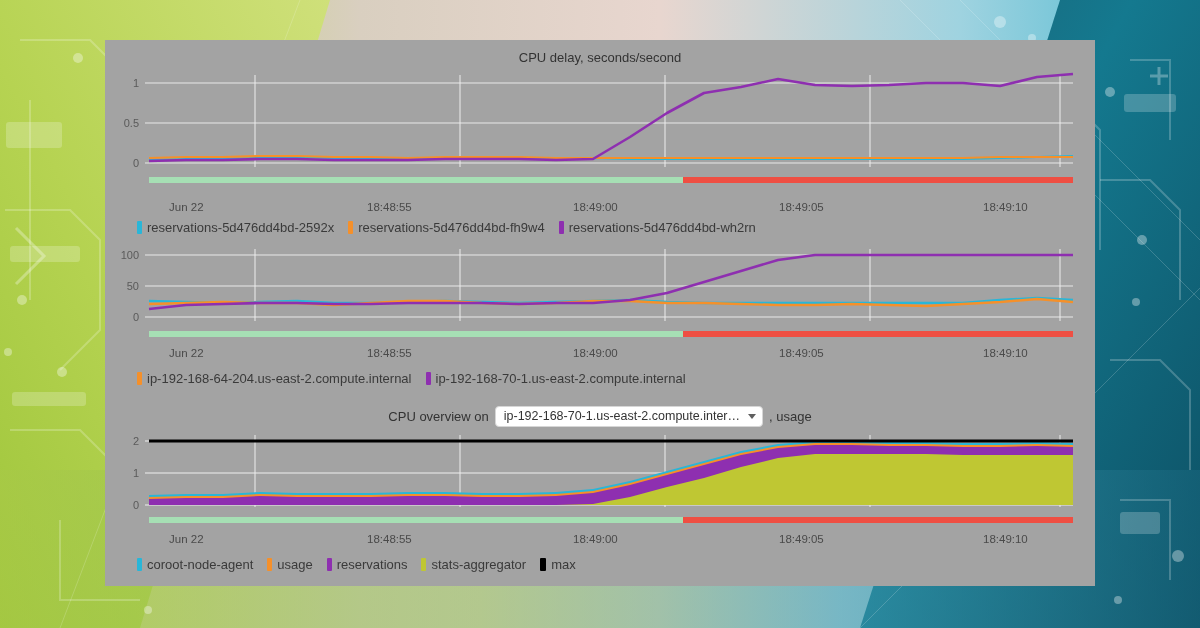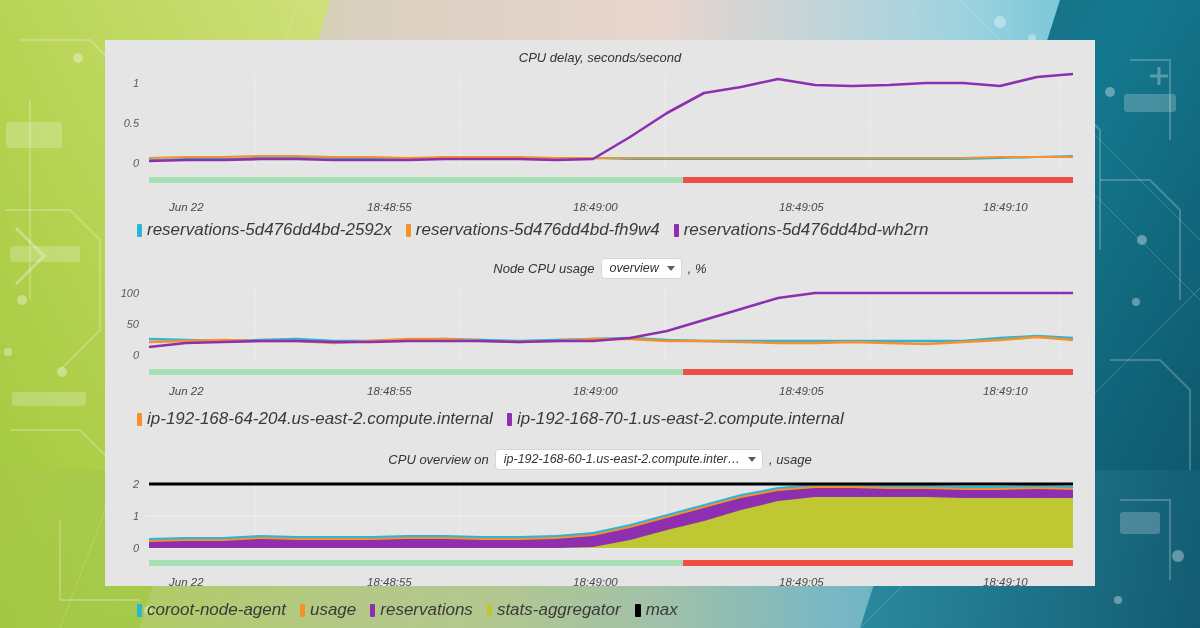--- a/index.html
+++ b/index.html
@@ -9,22 +9,21 @@
     font-family: "Liberation Sans", sans-serif;
   }
   #bg {
     position: absolute; inset: 0;
     width: 1200px; height: 628px;
   }
   #panel {
     position: absolute;
     left: 105px; top: 40px;
     width: 990px; height: 546px;
-    background: #e5e5e5;
-    font-style: italic;
+    background: #a3a3a3;
   }
   .chart-block { position: relative; width: 100%; }
   .chart-title {
     text-align: center;
     font-size: 13px;
     color: #333333;
     padding-top: 10px;
     padding-bottom: 2px;
     display: flex;
     align-items: center;
@@ -55,21 +54,21 @@
   }
   .plot-wrap { position: relative; width: 100%; }
   .plot-svg { display: block; width: 100%; }
   .legend {
     display: flex;
     align-items: flex-end;
     flex-wrap: wrap;
     gap: 14px;
     padding-left: 32px;
     padding-top: 3px;
-    font-size: 17px;
+    font-size: 13px;
     color: #3a3a3a;
   }
   .legend-item { display: inline-flex; align-items: center; gap: 5px; }
   .legend-swatch {
     display: inline-block;
     width: 5px; height: 13px;
     border-radius: 1px;
   }
 </style>
 </head>
@@ -202,28 +201,20 @@
         <span>reservations-5d476dd4bd-fh9w4</span>
       </span>
       <span class="legend-item">
         <span class="legend-swatch" style="background:#8e2fb0"></span>
         <span>reservations-5d476dd4bd-wh2rn</span>
       </span>
     </div>
   </div>
 
   <div class="chart-block" style="margin-top:8px">
-    <div class="chart-title">
-      <span class="plain">Node CPU usage</span>
-      <span class="select-box">
-        <span>overview</span>
-        <span class="caret"></span>
-      </span>
-      <span class="plain">, %</span>
-    </div>
     <div class="plot-wrap">
       <svg class="plot-svg" viewBox="0 0 990 100" preserveAspectRatio="none">
         <g stroke="#e8e8e8" stroke-width="1">
           <line x1="40" y1="12" x2="968" y2="12"></line>
           <line x1="40" y1="43" x2="968" y2="43"></line>
           <line x1="40" y1="74" x2="968" y2="74"></line>
           <line x1="150" y1="6" x2="150" y2="78" stroke="#ededed"></line>
           <line x1="355" y1="6" x2="355" y2="78" stroke="#ededed"></line>
           <line x1="560" y1="6" x2="560" y2="78" stroke="#ededed"></line>
           <line x1="765" y1="6" x2="765" y2="78" stroke="#ededed"></line>
@@ -255,21 +246,21 @@
         <span class="legend-swatch" style="background:#8e2fb0"></span>
         <span>ip-192-168-70-1.us-east-2.compute.internal</span>
       </span>
     </div>
   </div>
 
   <div class="chart-block" style="margin-top:10px">
     <div class="chart-title">
       <span class="plain">CPU overview on</span>
       <span class="select-box">
-        <span>ip-192-168-60-1.us-east-2.compute.inter…</span>
+        <span>ip-192-168-70-1.us-east-2.compute.inter…</span>
         <span class="caret"></span>
       </span>
       <span class="plain">, usage</span>
     </div>
     <div class="plot-wrap">
       <svg class="plot-svg" viewBox="0 0 990 100" preserveAspectRatio="none">
         <g stroke="#efefef" stroke-width="1">
           <line x1="40" y1="12" x2="968" y2="12"></line>
           <line x1="40" y1="44" x2="968" y2="44"></line>
           <line x1="40" y1="76" x2="968" y2="76"></line>

